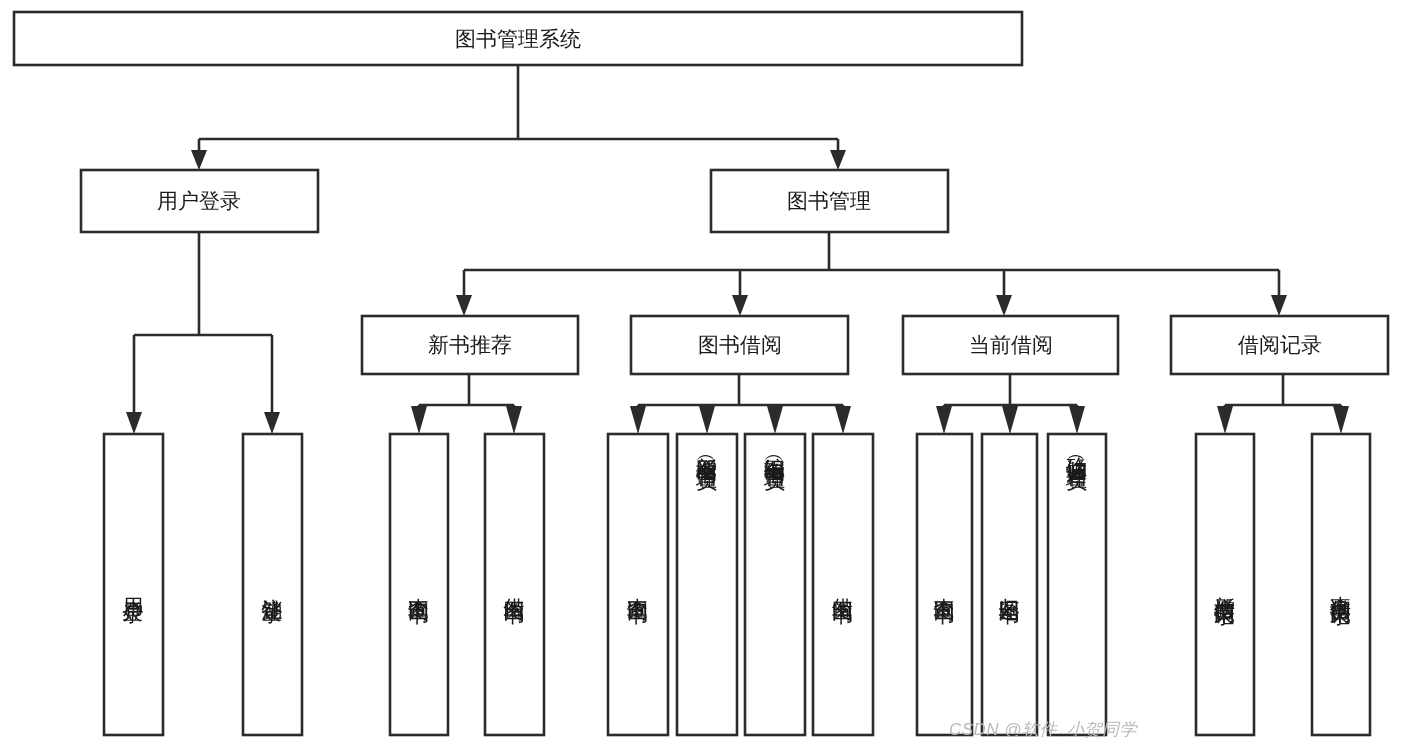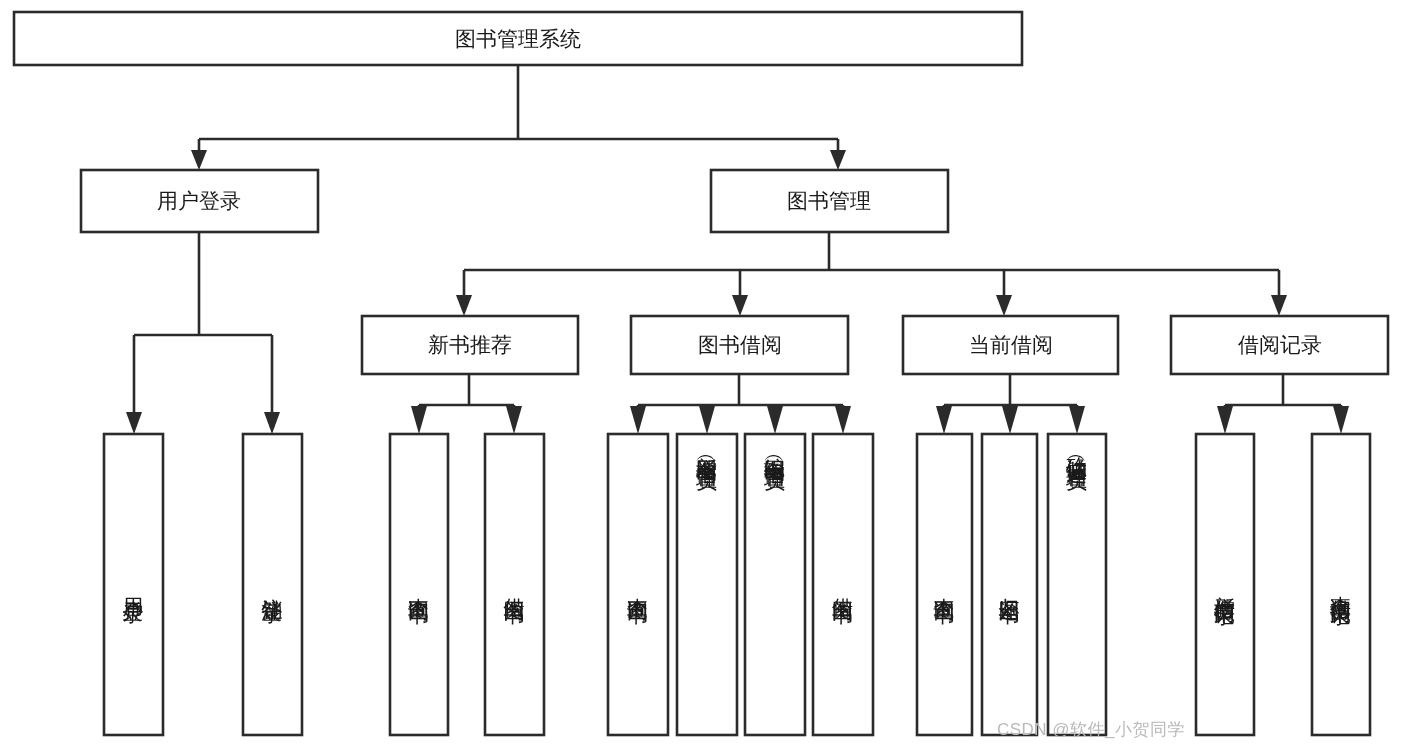--- a/index.html
+++ b/index.html
@@ -11,21 +11,20 @@
     width: 1405px;
     height: 747px;
     font-family: "Liberation Sans", "DejaVu Sans", sans-serif;
     overflow: hidden;
   }
   #diagram-root {
     position: relative;
     width: 1147px;
     height: 747px;
     background: #ffffff;
-    padding-left: 48px;
   }
   svg#tree-svg {
     position: absolute;
     top: 0;
     left: 0;
     width: 1405px;
     height: 747px;
   }
   .node-box {
     fill: #ffffff;
@@ -69,20 +68,21 @@
   }
   #watermark {
     position: absolute;
     right: 10px;
     bottom: 6px;
     font-family: "Liberation Sans", "DejaVu Sans", sans-serif;
     font-size: 17px;
     color: #b9b9b9;
     letter-spacing: 0.5px;
     white-space: nowrap;
+    font-style: italic;
   }
 </style>
 </head>
 <body>
 
 <div id="diagram-root">
 
   <svg id="tree-svg" viewBox="0 0 1405 747">
     <defs></defs>
 

